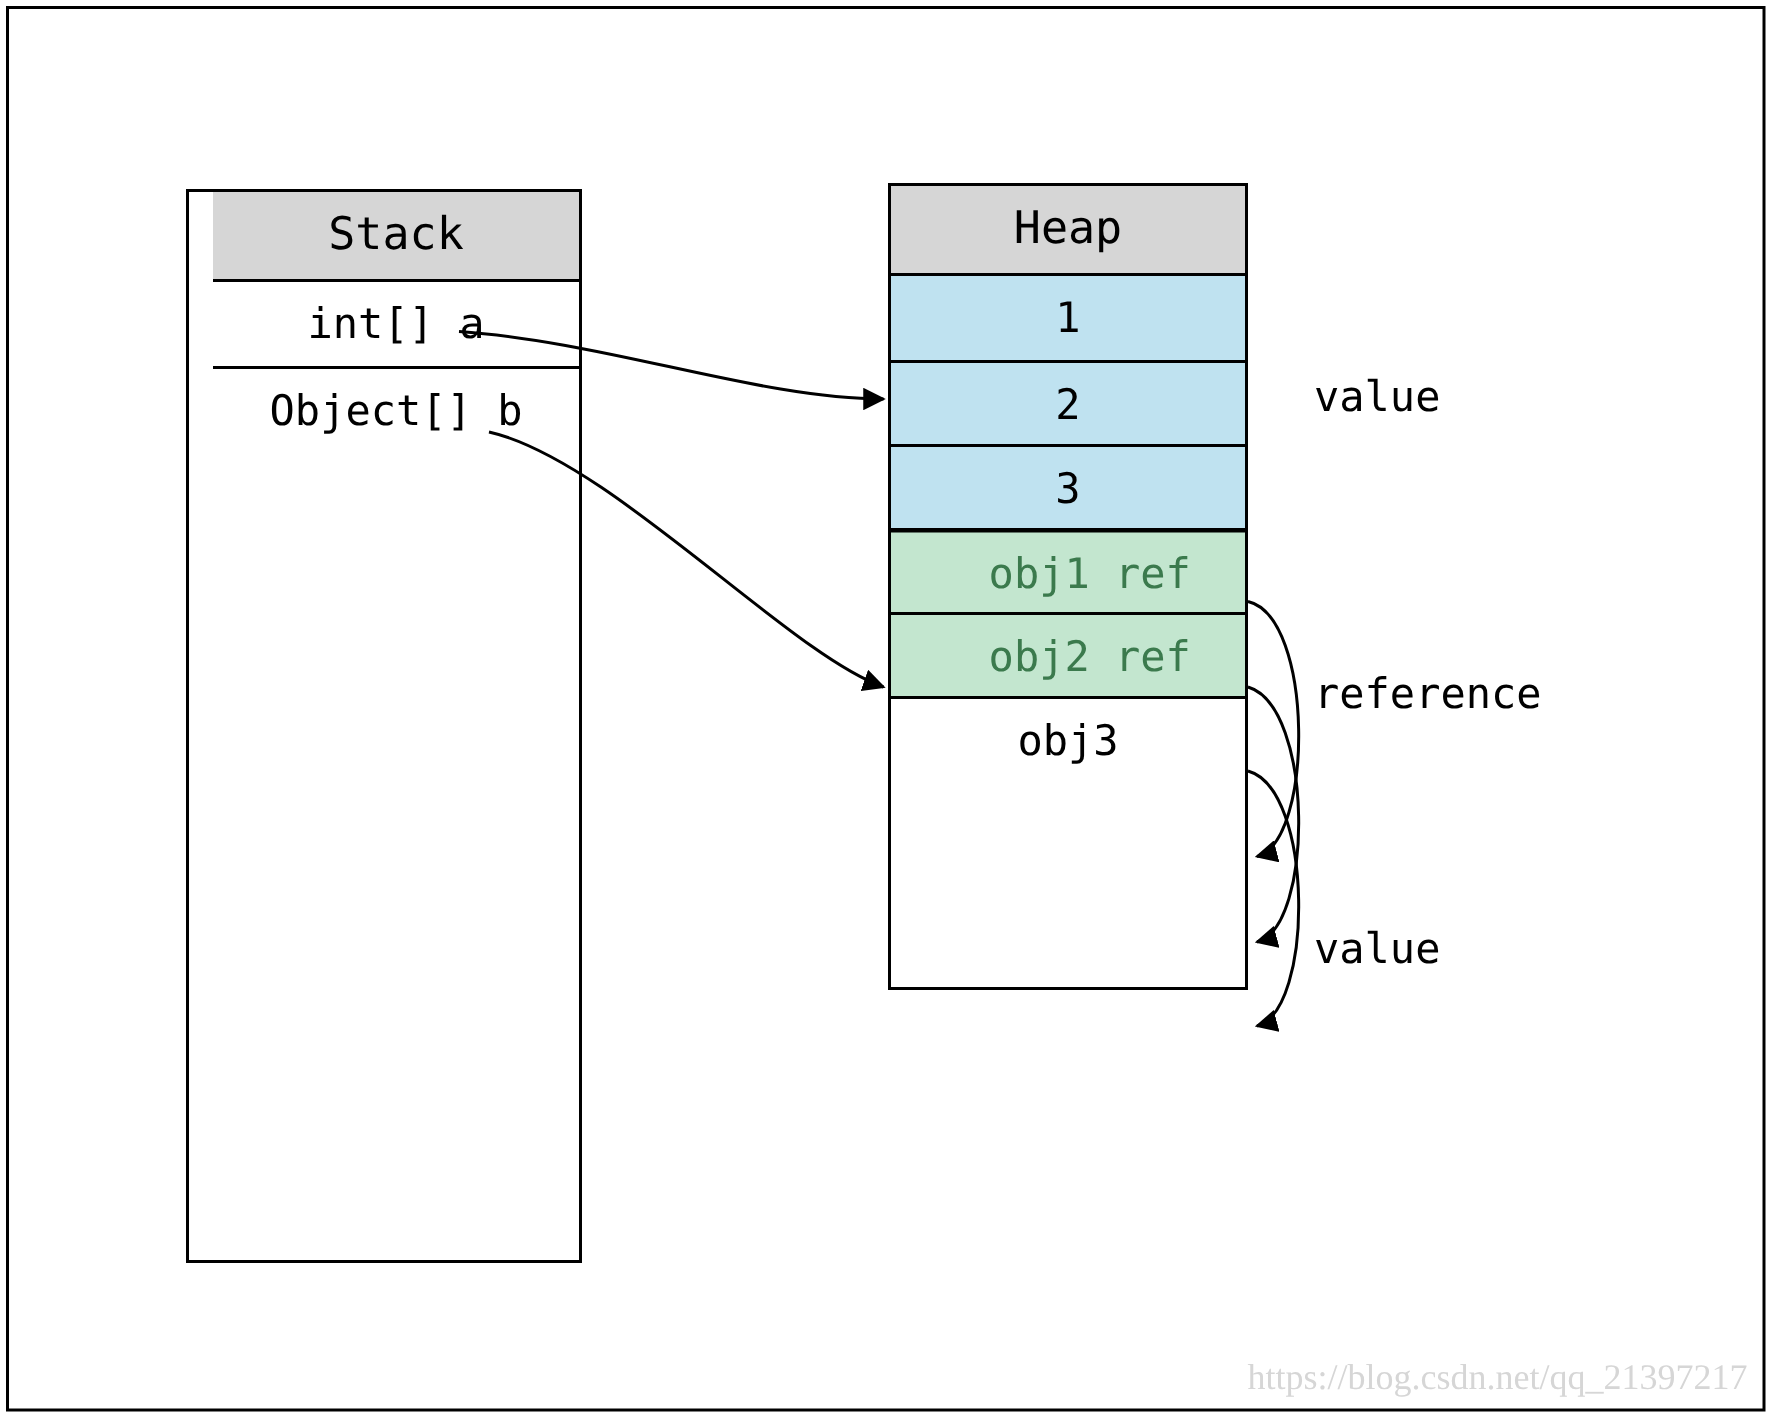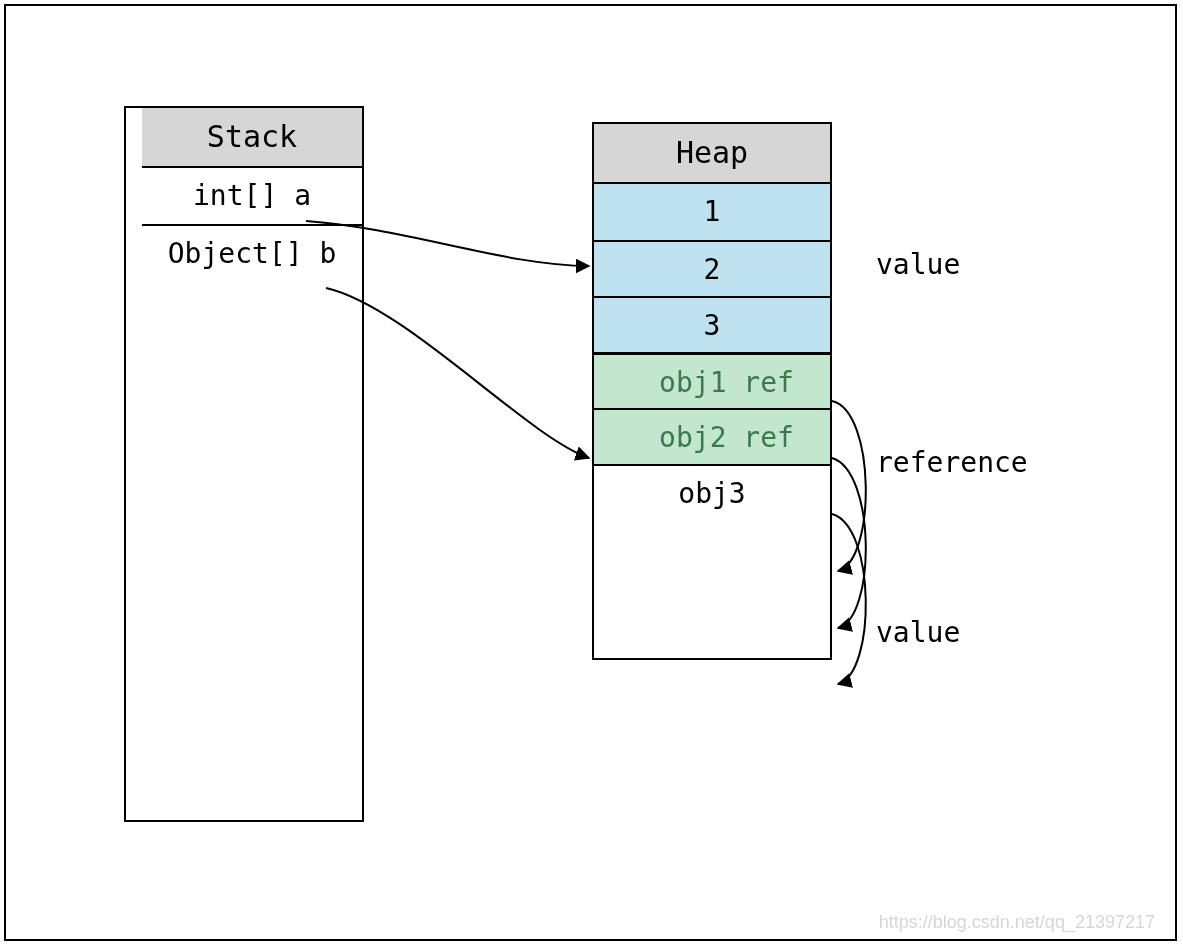--- a/index.html
+++ b/index.html
@@ -47,40 +47,40 @@
   .blue  { background: #bfe2f0; }
   .green { background: #c3e6cf; }
   .green-text { color: #3b7a4d; padding-left: 29px; }
   .label {
     position: absolute;
     font-size: 28px;
     font-family: "Consolas", "DejaVu Sans Mono", monospace;
   }
   .watermark {
     position: absolute;
-    right: 20px;
+    right: 10px;
     bottom: 6px;
     color: #d6d6d6;
-    font-size: 18px;
-    font-family: Liberation Sans, sans-serif;
+    font-size: 24px;
+    font-family: Liberation Serif, serif;
   }
   svg.arrows {
     position: absolute;
     left: 0; top: 0;
     width: 1173px;
     height: 937px;
     pointer-events: none;
   }
 </style>
 </head>
 <body>
 
 <div class="outer">
 
-  <div class="box" style="left:118px; top:100px; width:240px; height:716px;padding-left:16px;">
+  <div class="box" style="left:118px; top:120px; width:264px; height:716px;padding-left:16px;">
     <div class="header">Stack</div>
     <div class="cell first">int[] a</div>
     <div class="cell">Object[] b</div>
   </div>
 
   <div class="box" style="left:586px; top:116px; width:240px; height:538px;">
     <div class="header">Heap</div>
     <div class="cell first blue">1</div>
     <div class="cell blue">2</div>
     <div class="cell blue">3</div>

